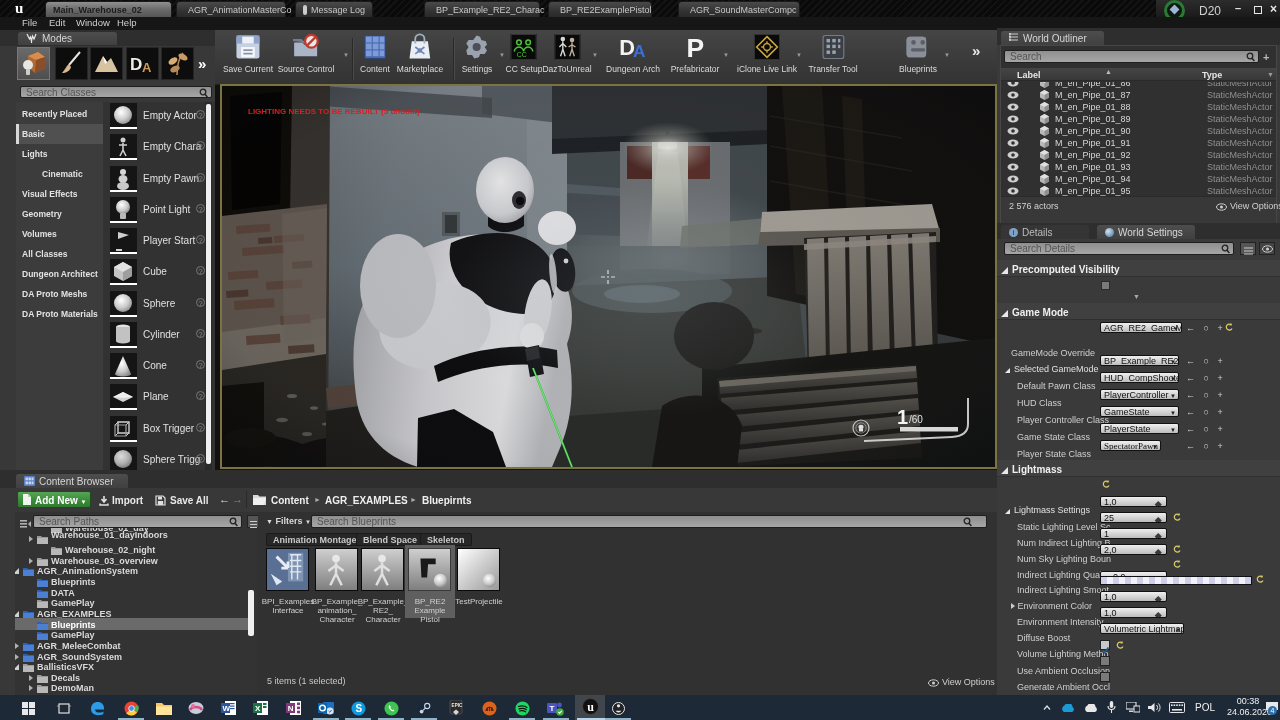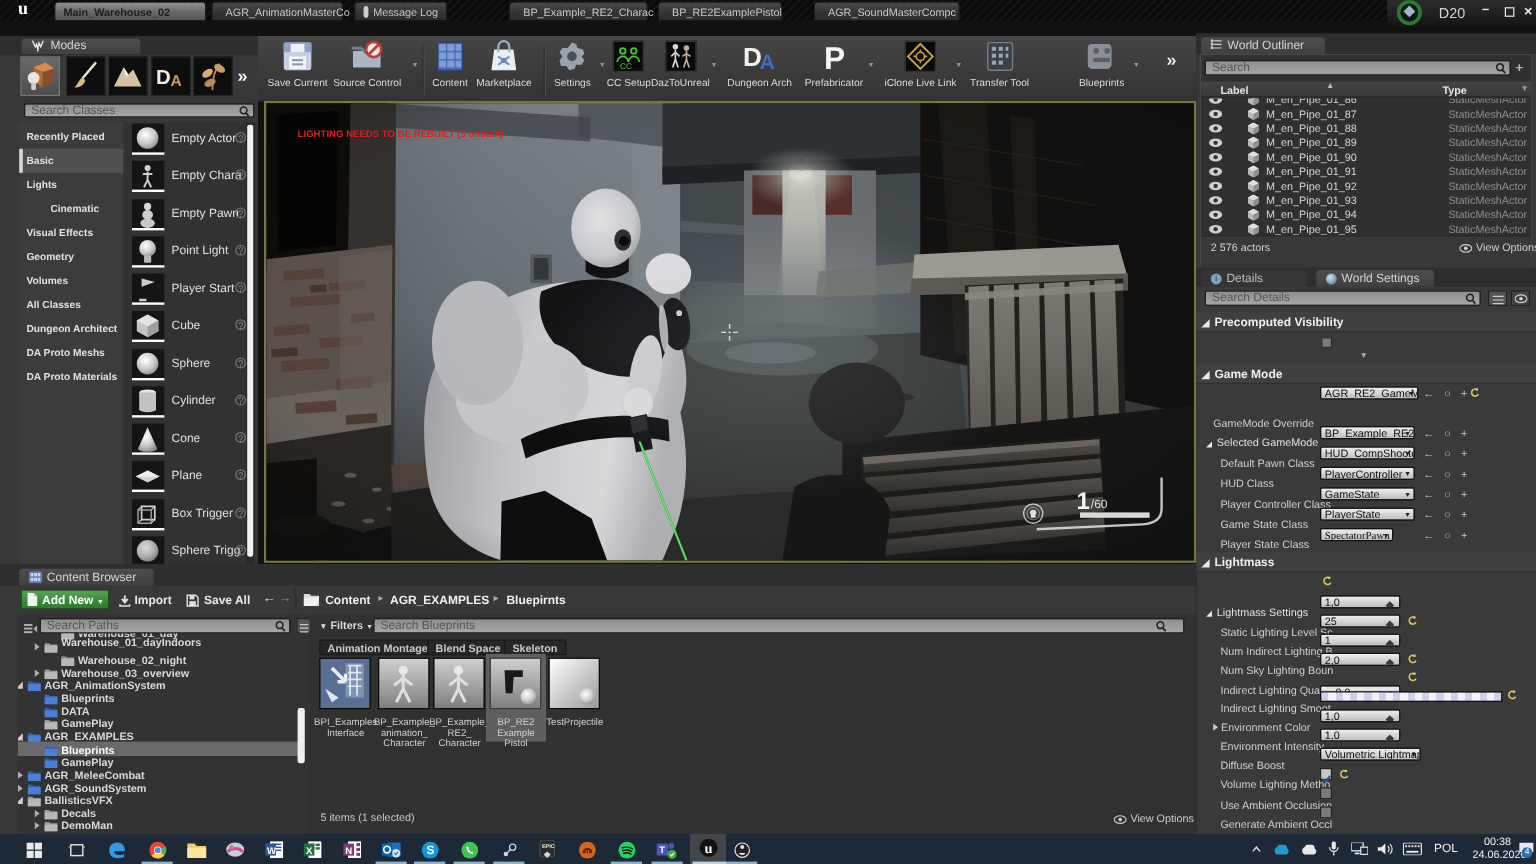--- a/index.html
+++ b/index.html
@@ -85,20 +85,26 @@
   <div class="tab" style="left:678px; width:122px;"><span class="ticon" style="background:radial-gradient(circle at 35% 35%,#f2f6ff,#9db4cc 60%,#5a7186);"></span>AGR_SoundMasterCompc</div>
 
   <div class="abs" style="left:1156px;top:0;width:124px;height:22px;background:linear-gradient(#2c2c2c,#151515);border-radius:0 0 0 6px;"></div>
   <div class="abs" style="left:1164px;top:0px;width:21px;height:21px;border-radius:50%;background:#0d1a10;border:3px solid #2a7a34;"></div>
   <div class="abs" style="left:1171px;top:6px;width:7px;height:7px;background:#9db6d8;transform:rotate(45deg);"></div>
   <div class="abs" style="left:1199px;top:4px;color:#d0d0d0;font-size:12px;">D20</div>
   <div class="abs" style="left:1235px;top:2px;color:#e8e8e8;font-size:11px;font-weight:bold;">–</div>
   <div class="abs" style="left:1254px;top:6px;width:8px;height:8px;border:1.5px solid #e8e8e8;"></div>
   <div class="abs" style="left:1270px;top:2px;color:#e8e8e8;font-size:12px;font-weight:bold;">×</div>
 
+  <div id="menubar" class="abs">
+    <span style="left:22px;">File</span>
+      <span style="left:49px;">Edit</span>
+      <span style="left:76px;">Window</span>
+      <span style="left:117px;">Help</span>
+  </div>
 
   <div id="leftpanel" class="abs panel">
 
     <div class="abs" style="left:0;top:0;width:215px;height:16px;background:#2e2e2e;"></div>
     <div class="ptab" style="left:18px;top:2px;width:99px;">
       <svg width="11" height="11" viewBox="0 0 11 11" style="margin-right:5px;">
           <path d="M1 1 L3.5 6 L4.5 4 L5.5 8 L6.5 3 L8 6 L10 1" stroke="#e8e8e8" stroke-width="1.2" fill="none"></path>
           <path d="M5.5 7 L5.5 10" stroke="#e8e8e8" stroke-width="1.2"></path>
         </svg>
       Modes

